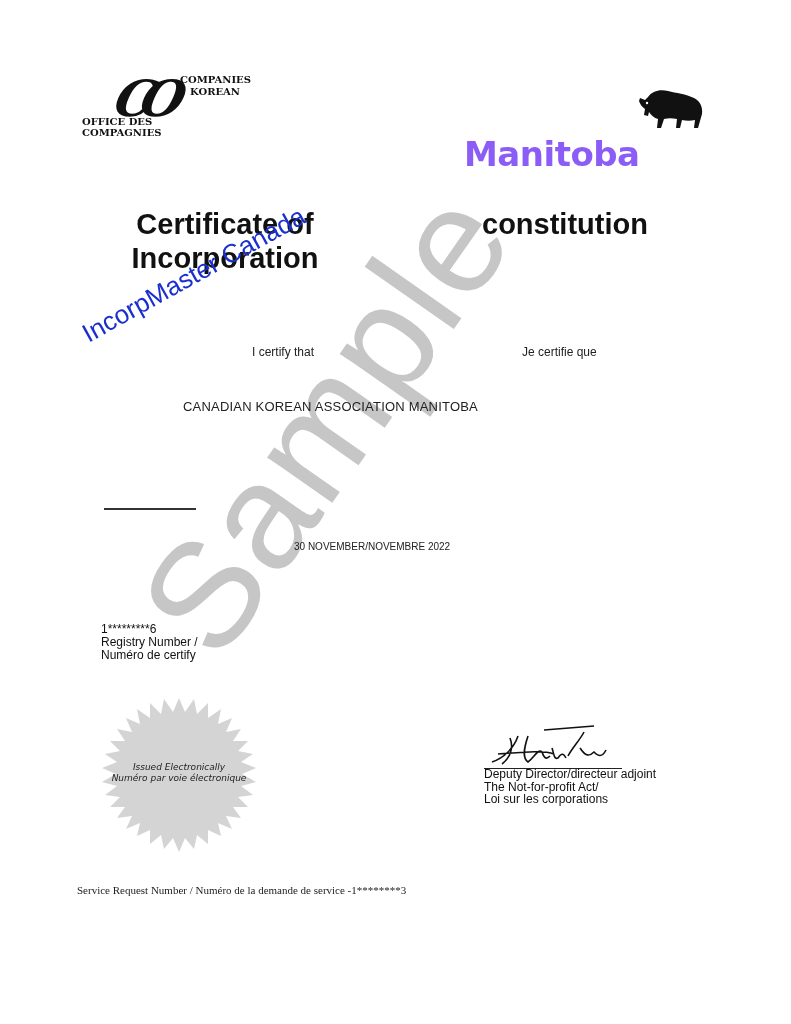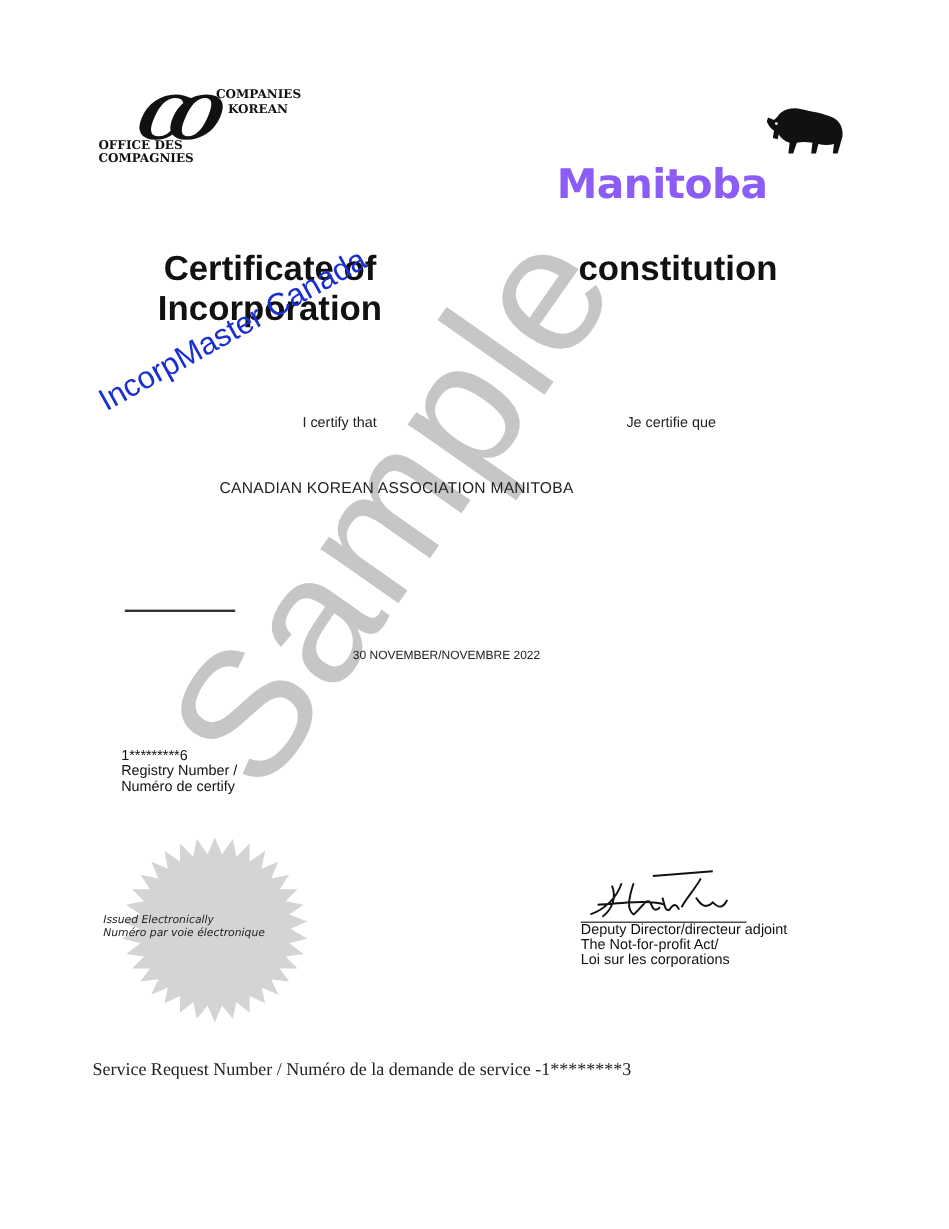--- a/index.html
+++ b/index.html
@@ -27,28 +27,28 @@
     .certify-en { left: 252px; top: 345px; }
     .certify-fr { left: 522px; top: 345px; }
     .corp-name { left: 183px; top: 399px; font-size: 13px; letter-spacing: 0.2px; }
     .rule-line { left: 104px; top: 508px; width: 92px; height: 2px; background: #333; }
     .date { left: 294px; top: 541px; font-size: 10px; }
 
     .reg-block { left: 77px; top: 623px; font-size: 12px; line-height: 13px; color: #111; margin-left: 24px; }
 
     
     .seal { left: 86px; top: 696px; width: 186px; height: 158px; }
-    .seal-text { position: absolute; left: 0; top: 66px; width: 186px; font-family: "DejaVu Sans", sans-serif; font-style: italic; font-size: 9px; line-height: 11px; color: #222; }
+    .seal-text { position: absolute; left: 0; top: 66px; width: 186px; text-align: center; font-family: "DejaVu Sans", sans-serif; font-style: italic; font-size: 9px; line-height: 11px; color: #222; }
 
     
     .signature { left: 484px; top: 718px; width: 150px; height: 52px; }
     .sig-line { left: 484px; top: 768px; width: 138px; height: 1px; background: #222; }
     .sig-block { left: 484px; top: 768px; font-size: 12px; line-height: 12.5px; color: #111; }
 
-    .service { left: 77px; top: 884px; font-family: "Liberation Serif", serif; font-size: 15px; color: #222; }
+    .service { left: 77px; top: 884px; font-family: "Liberation Serif", serif; font-size: 11px; color: #222; }
 
     
     .wm-blue { left: 92px; top: 318px; transform-origin: left bottom; transform: rotate(-29deg); font-family: "Liberation Sans", sans-serif; font-size: 26px; color: #1a2fd0; white-space: nowrap; z-index: 5; }
     .wm-sample { left: 176px; top: 560px; transform-origin: left center; transform: rotate(-55deg); font-family: "Liberation Sans", sans-serif; font-size: 150px; color: #c6c6c6; white-space: nowrap; letter-spacing: 2px; z-index: 1; line-height: 150px; }
     .content { z-index: 3; }
   </style>
 </head>
 <body>
 
 <div class="abs wm-sample">Sample</div>

